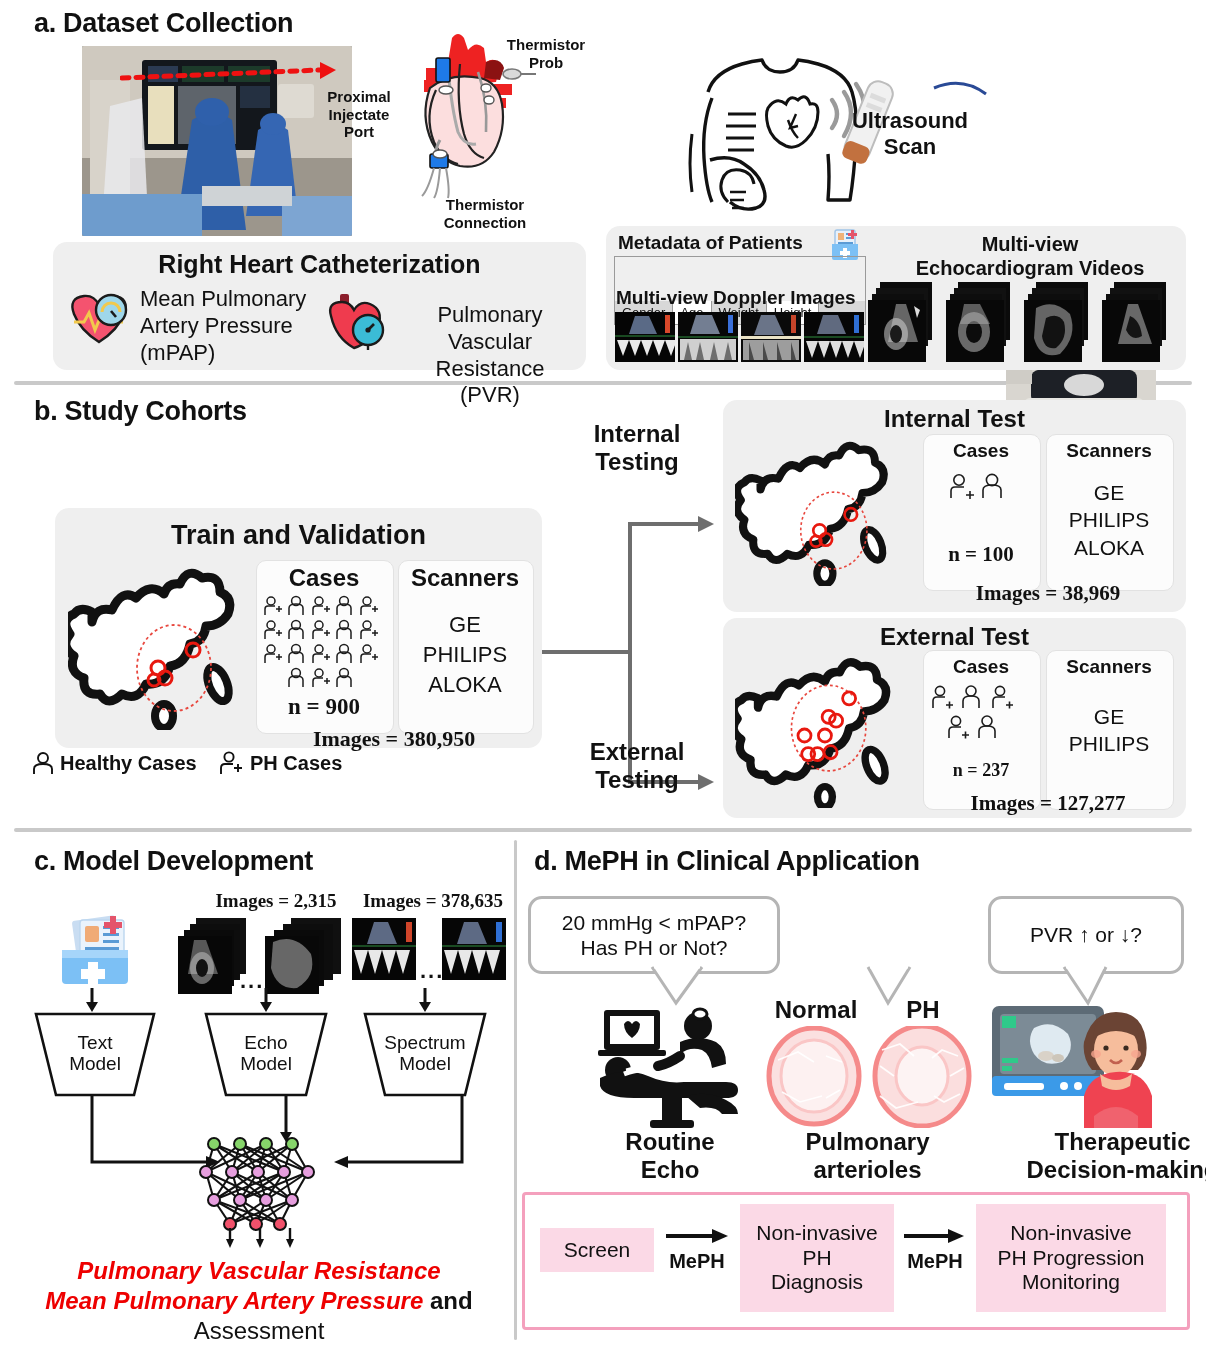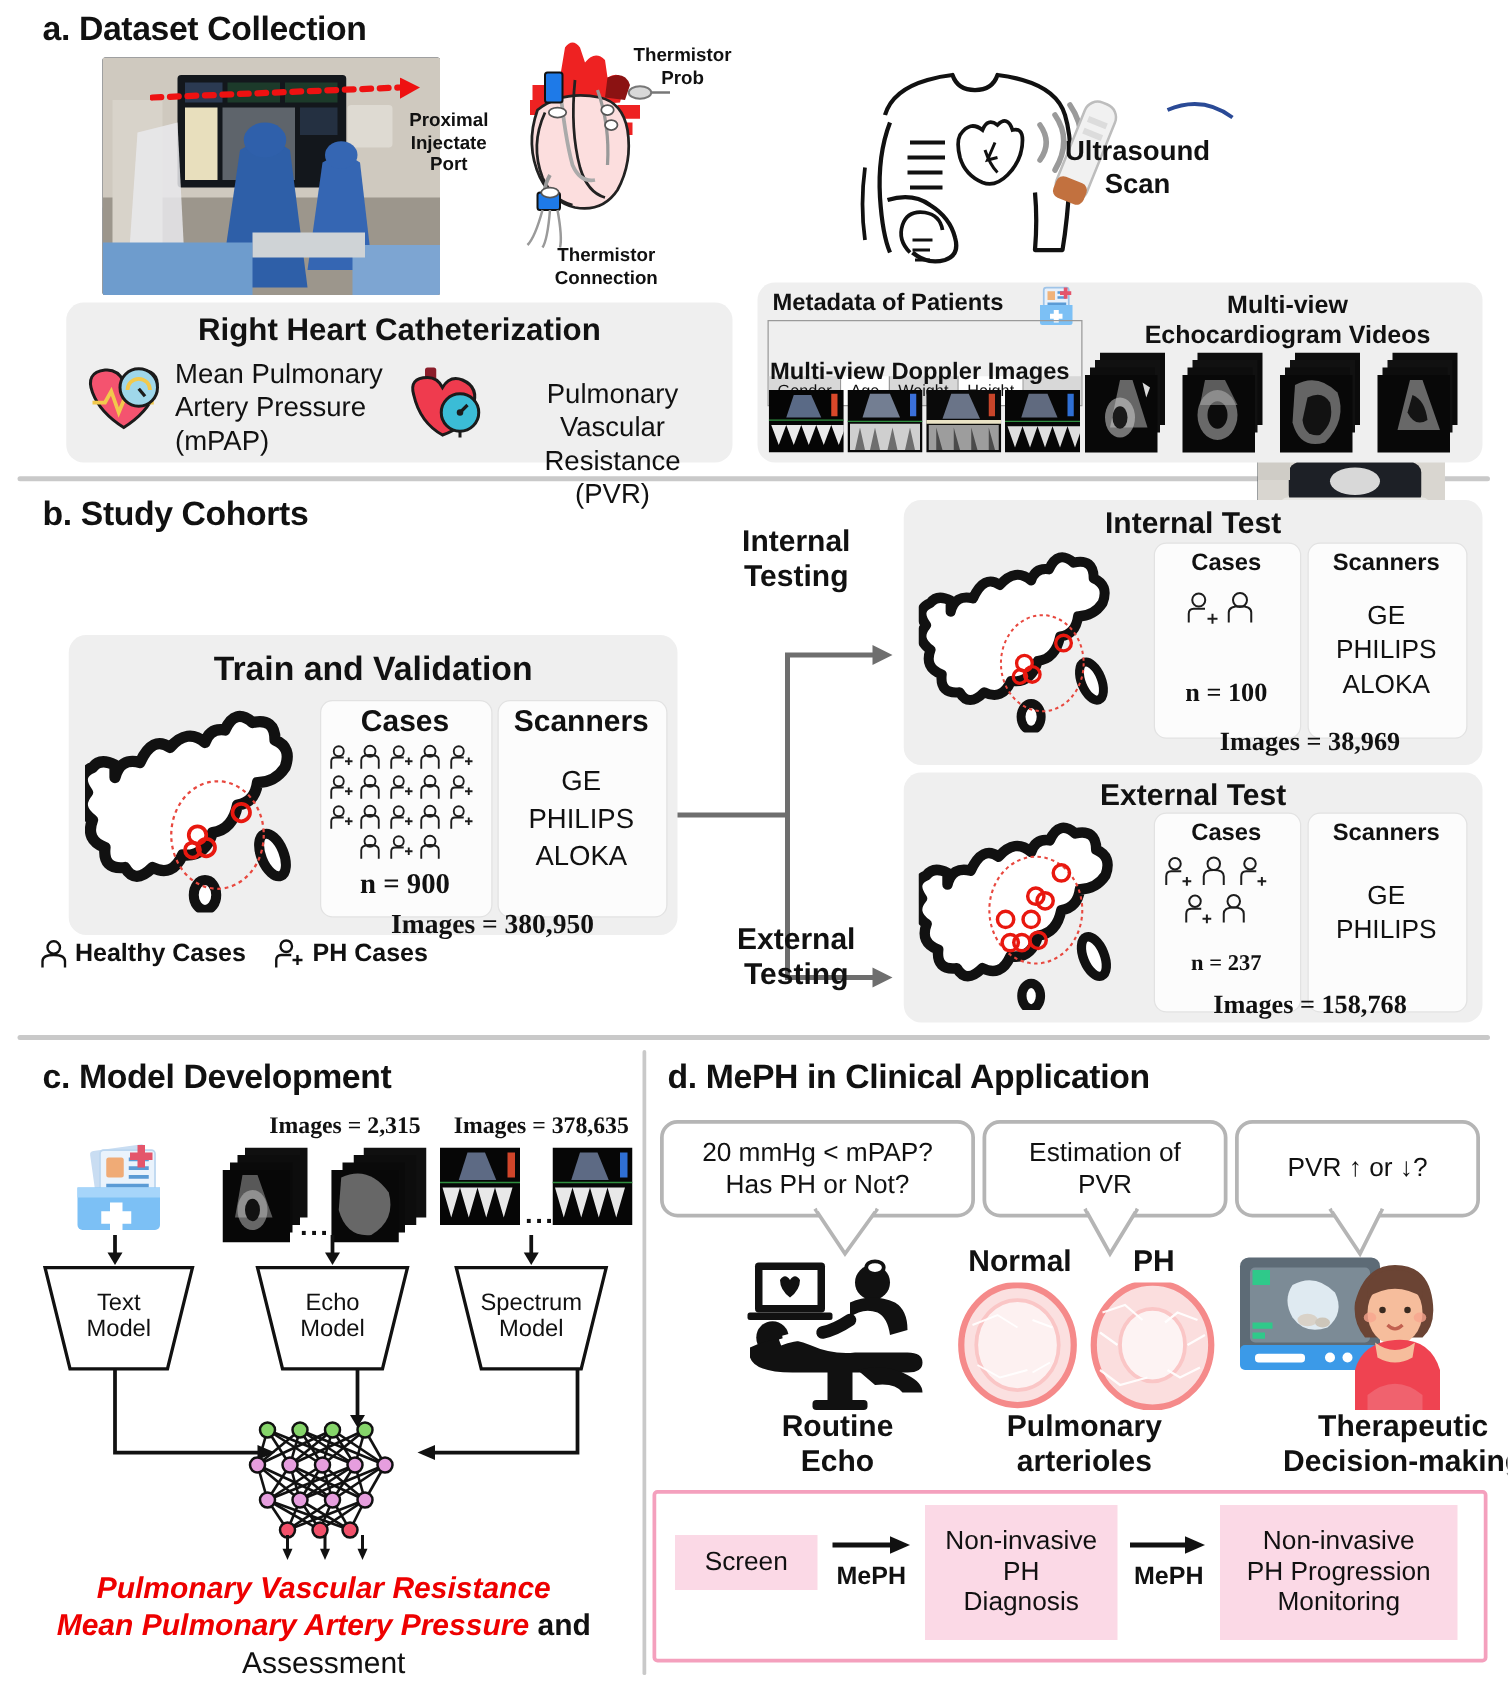--- a/index.html
+++ b/index.html
@@ -539,21 +539,21 @@
     </g>
   </svg>
   <div class="abs serif bold ctr" style="left:923px;top:756px;width:116px;height:28px;font-size:18px;text-align:right;">n = 237</div>
 
   <div class="abs whitebox" style="left:1046px;top:650px;width:126px;height:158px;"></div>
   <div class="abs bold ctr" style="left:1046px;top:654px;width:126px;height:26px;font-size:19px;">Scanners</div>
   <div class="abs col" style="left:1046px;top:690px;width:126px;height:80px;font-size:21px;line-height:1.3;">
     <div>GE</div>
     <div>PHILIPS</div>
   </div>
-  <div class="abs serif bold ctr" style="left:920px;top:790px;width:256px;height:26px;font-size:21px;">Images = 158,768</div>
+  <div class="abs serif bold ctr" style="left:920px;top:790px;width:256px;height:26px;font-size:21px;">Images = 127,277</div>
 
   <div class="ptitle" style="left:34px;top:846px;">c. Model Development</div>
 
   <div class="abs serif bold" style="left:196px;top:890px;width:160px;font-size:19px;text-align:center;">Images = 2,315</div>
   <div class="abs serif bold" style="left:348px;top:890px;width:170px;font-size:19px;text-align:center;">Images = 378,635</div>
 
   <svg class="abs" style="left:56px;top:910px;width:78px;height:80px;" viewBox="0 0 78 80">
     <rect x="18" y="8" width="44" height="36" rx="3" fill="#c9ddf2" transform="rotate(-8 40 26)"></rect>
     <rect x="24" y="10" width="44" height="38" rx="3" fill="#eaf3fc" stroke="#bcd6ef" stroke-width="1.4"></rect>
     <rect x="29" y="16" width="14" height="16" rx="2" fill="#f0ab76"></rect>
@@ -744,22 +744,20 @@
 
   <div class="ptitle" style="left:534px;top:846px;">d. MePH in Clinical Application</div>
 
   <div class="bubble" style="left:528px;top:896px;width:246px;height:72px;white-space:pre-line;">20 mmHg &lt; mPAP?
 Has PH or Not?</div>
   <svg class="abs" style="left:640px;top:965px;width:80px;height:42px;">
     <path d="M12 2 L36 38 L62 2" fill="#fff" stroke="#b5b5b5" stroke-width="3"></path>
     <line x1="14" y1="1" x2="60" y2="1" stroke="#fff" stroke-width="5"></line>
   </svg>
 
-  <div class="bubble" style="left:786px;top:896px;width:190px;height:72px;white-space:pre-line;">Estimation of
-PVR</div>
   <svg class="abs" style="left:858px;top:965px;width:70px;height:42px;">
     <path d="M10 2 L30 38 L52 2" fill="#fff" stroke="#b5b5b5" stroke-width="3"></path>
     <line x1="12" y1="1" x2="50" y2="1" stroke="#fff" stroke-width="5"></line>
   </svg>
 
   <div class="bubble" style="left:988px;top:896px;width:190px;height:72px;white-space:pre-line;">PVR ↑ or ↓?</div>
   <svg class="abs" style="left:1056px;top:965px;width:70px;height:42px;">
     <path d="M8 2 L32 38 L50 2" fill="#fff" stroke="#b5b5b5" stroke-width="3"></path>
     <line x1="10" y1="1" x2="48" y2="1" stroke="#fff" stroke-width="5"></line>
   </svg>

